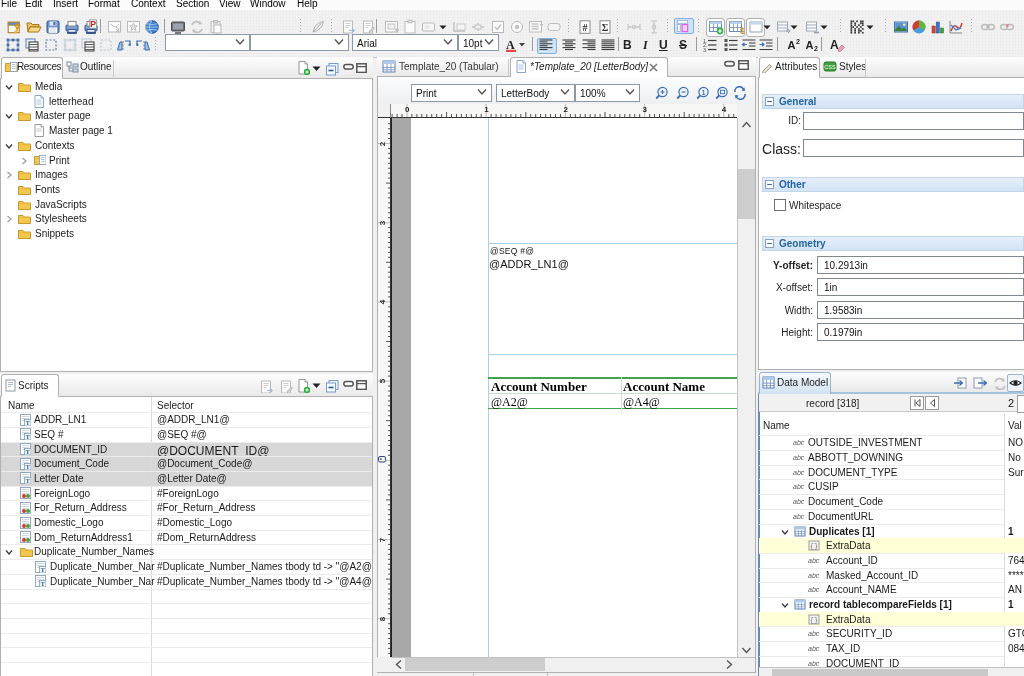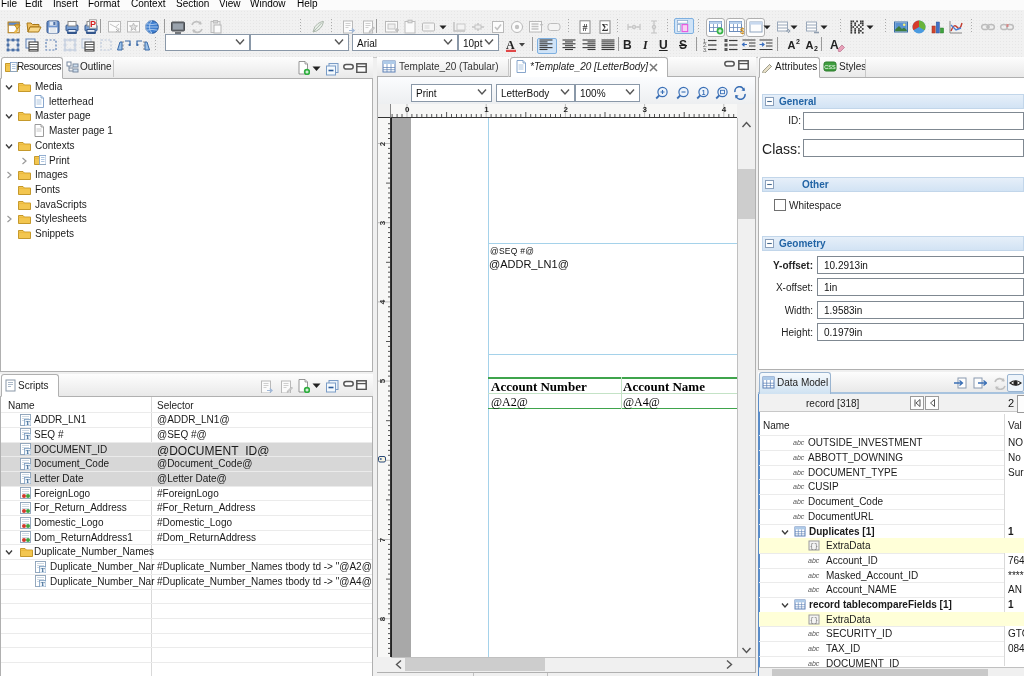--- a/index.html
+++ b/index.html
@@ -1024,21 +1024,21 @@
 <div class="abs " style="left:779px;top:96px;font-size:10px;font-weight:bold;color:#2264a5;">General</div>
 <div class="abs " style="left:801px;top:115px;font-size:10px;color:#222;transform:translateX(-100%);">ID:</div>
 <div class="abs inp" style="left:803px;top:112px;width:221px;height:18px;box-sizing:border-box;"></div>
 <div class="abs " style="left:801px;top:141px;font-size:14px;color:#222;transform:translateX(-100%);">Class:</div>
 <div class="abs inp" style="left:803px;top:139px;width:221px;height:18px;box-sizing:border-box;"></div>
 <div class="abs " style="left:762px;top:177px;width:262px;height:15px;background:linear-gradient(#e6eff9,#d2e3f4);border:1px solid #c2d6ea;box-sizing:border-box;"></div>
 <svg class="abs" style="left:765px;top:180px" width="10" height="10" viewBox="0 0 10 10">
     <rect x=".5" y=".5" width="8" height="8" fill="#fff" stroke="#8aa0bc"></rect>
     <path d="M2.2 4.5 h4.6" stroke="#44688c" stroke-width="1.1"></path>
   </svg>
-<div class="abs " style="left:779px;top:179px;font-size:10px;font-weight:bold;color:#2264a5;margin-left:23px;">Other</div>
+<div class="abs " style="left:779px;top:179px;font-size:10px;font-weight:bold;color:#2264a5;">Other</div>
 <div class="abs " style="left:774px;top:199px;width:12px;height:12px;background:#fff;border:1px solid #707070;box-sizing:border-box;"></div>
 <div class="abs " style="left:789px;top:200px;font-size:10px;color:#222;">Whitespace</div>
 <div class="abs " style="left:762px;top:236px;width:262px;height:15px;background:linear-gradient(#e6eff9,#d2e3f4);border:1px solid #c2d6ea;box-sizing:border-box;"></div>
 <svg class="abs" style="left:765px;top:239px" width="10" height="10" viewBox="0 0 10 10">
     <rect x=".5" y=".5" width="8" height="8" fill="#fff" stroke="#8aa0bc"></rect>
     <path d="M2.2 4.5 h4.6" stroke="#44688c" stroke-width="1.1"></path>
   </svg>
 <div class="abs " style="left:779px;top:238px;font-size:10px;font-weight:bold;color:#2264a5;">Geometry</div>
 <div class="abs " style="left:813px;top:259.5px;font-size:10px;color:#222;transform:translateX(-100%);font-weight:bold;">Y-offset:</div>
 <div class="abs inp" style="left:817px;top:255.5px;width:207px;height:18px;box-sizing:border-box;"></div>

